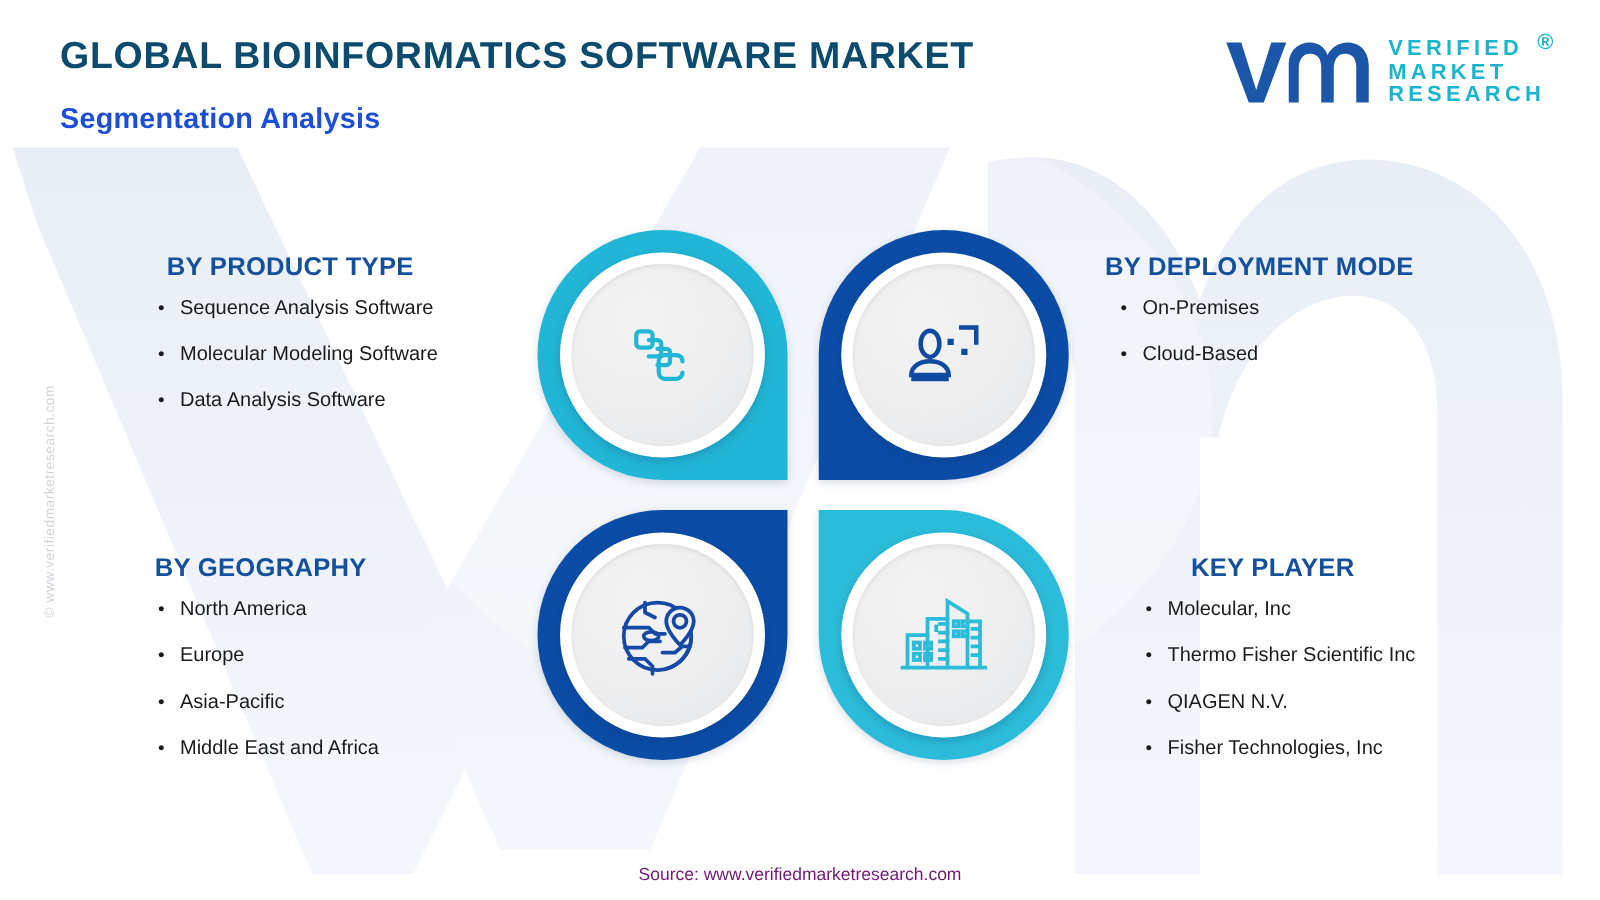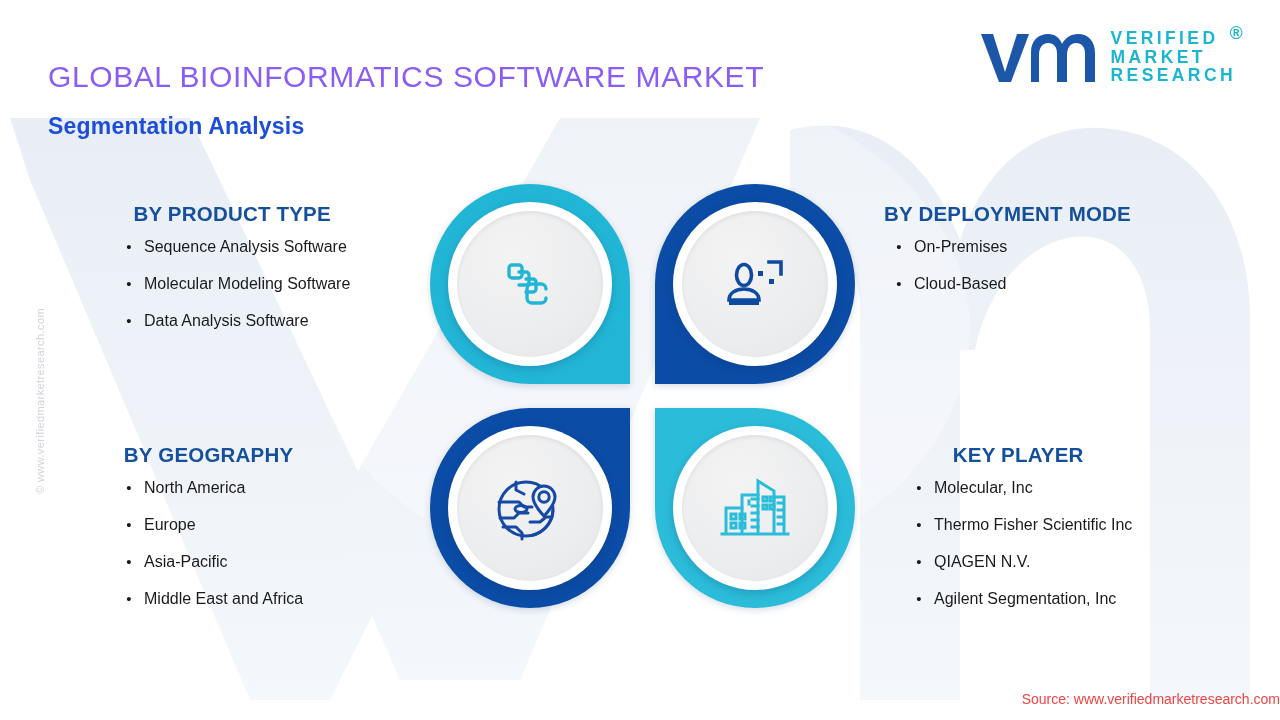--- a/index.html
+++ b/index.html
@@ -10,22 +10,22 @@
     position:relative;
   }
 
   
   .wm{position:absolute;inset:0;overflow:hidden;z-index:0;pointer-events:none;}
   .wm svg{position:absolute;left:0;top:0;}
 
   
   .header{position:absolute;left:48px;top:30px;z-index:5;}
   .title{
-    font-size:30px;font-weight:normal;color:#8b5cf6;
-    letter-spacing:0.6px;white-space:nowrap;line-height:1;margin-top:32px;
+    font-size:30px;font-weight:bold;color:#0c4a6e;
+    letter-spacing:0.6px;white-space:nowrap;line-height:1;
   }
   .subtitle{
     margin-top:23px;font-size:23px;font-weight:bold;color:#1d4ed8;
     letter-spacing:0.2px;line-height:1;
   }
 
   
   .logo{position:absolute;right:44px;top:28px;z-index:6;display:flex;align-items:center;gap:14px;}
   .logo-mark{width:118px;height:58px;}
   .logo-words{display:flex;flex-direction:column;line-height:1.08;position:relative;}
@@ -86,22 +86,22 @@
     position:absolute;left:9px;top:9px;width:146px;height:146px;
     border-radius:50%;
     background:radial-gradient(circle at 38% 30%, #f3f3f4 0%, #ecedee 62%, #e4e5e7 100%);
     box-shadow:inset 0 2px 4px rgba(0,0,0,0.07);
     display:flex;align-items:center;justify-content:center;
   }
   .disc-inner svg{display:block;}
 
   
   .footer{
-    position:absolute;left:0;right:0;top:691px;text-align:right;z-index:5;
-    font-size:14px;color:#ef4444;
+    position:absolute;left:0;right:0;top:691px;text-align:center;z-index:5;
+    font-size:14px;color:#701a75;
   }
 </style>
 </head>
 <body>
 
 <div class="wm">
   <svg width="1280" height="720" viewBox="0 0 1280 720" aria-hidden="true">
     <defs>
       <linearGradient id="wmg" x1="0" y1="0" x2="0" y2="1">
         <stop offset="0%" stop-color="#e9eef6"></stop>
@@ -202,21 +202,21 @@
     <li>
         <span class="bul">•</span>
         <span>Thermo Fisher Scientific Inc</span>
       </li>
     <li>
         <span class="bul">•</span>
         <span>QIAGEN  N.V.</span>
       </li>
     <li>
         <span class="bul">•</span>
-        <span>Agilent  Segmentation, Inc</span>
+        <span>Fisher  Technologies, Inc</span>
       </li>
   </ul>
 </div>
 
 <div class="cluster">
 
   <div class="quad q-tl">
     <div class="ring"></div>
     <div class="disc">
       <div class="disc-inner">

